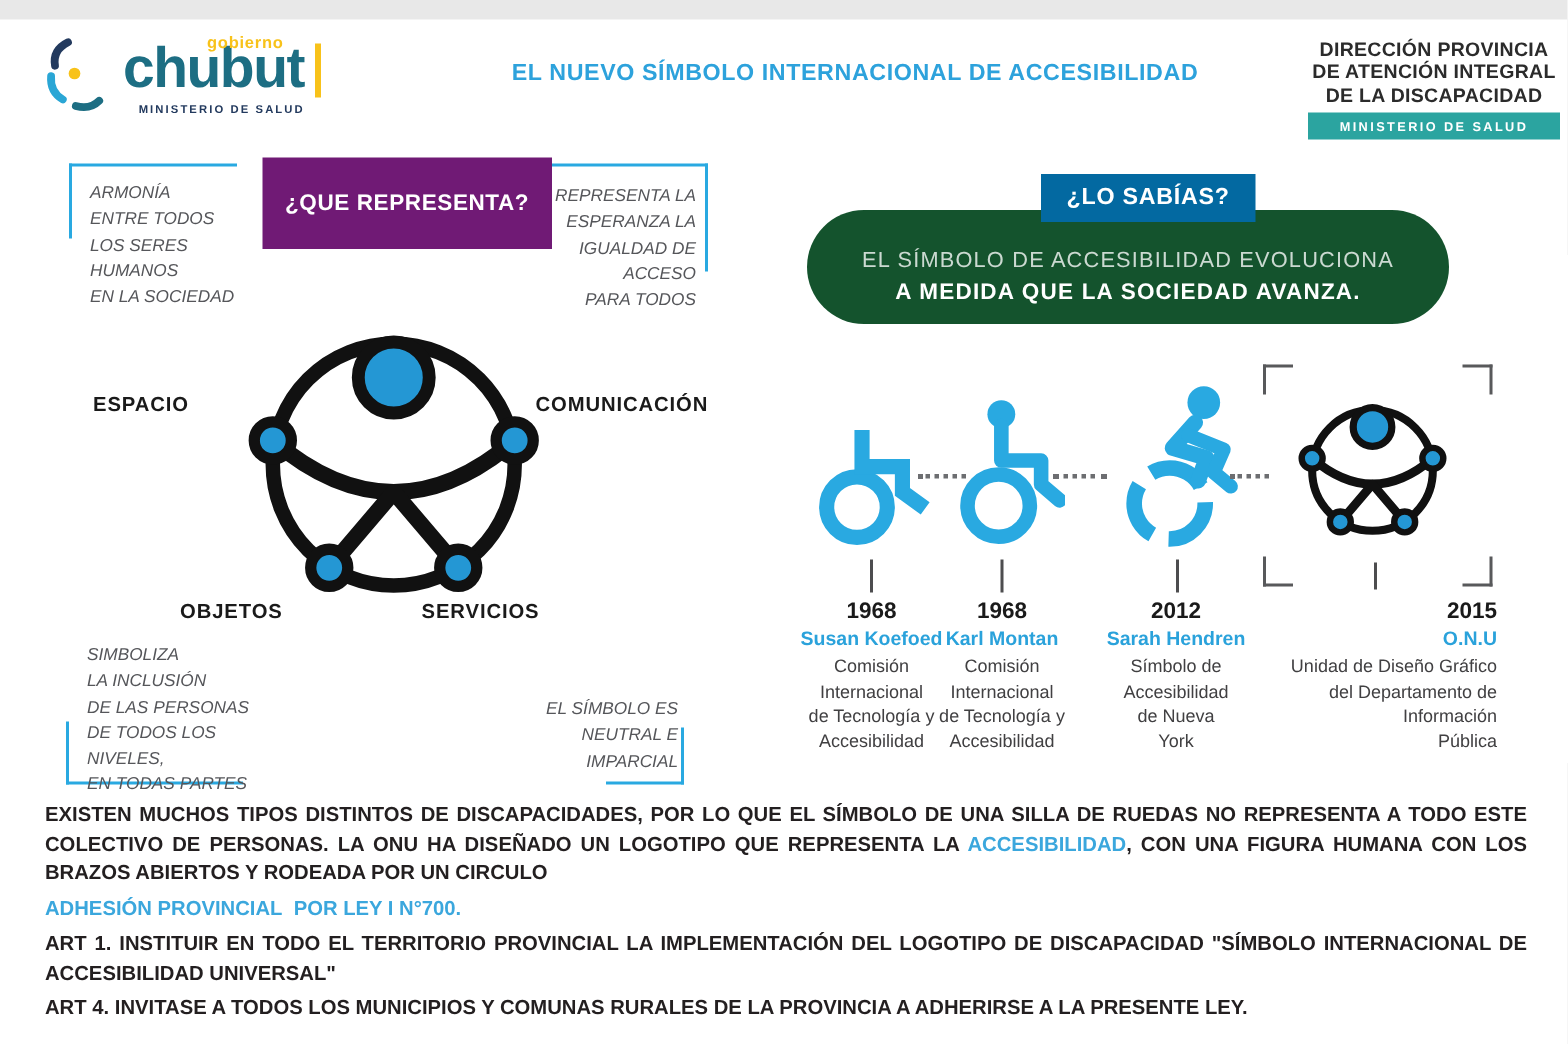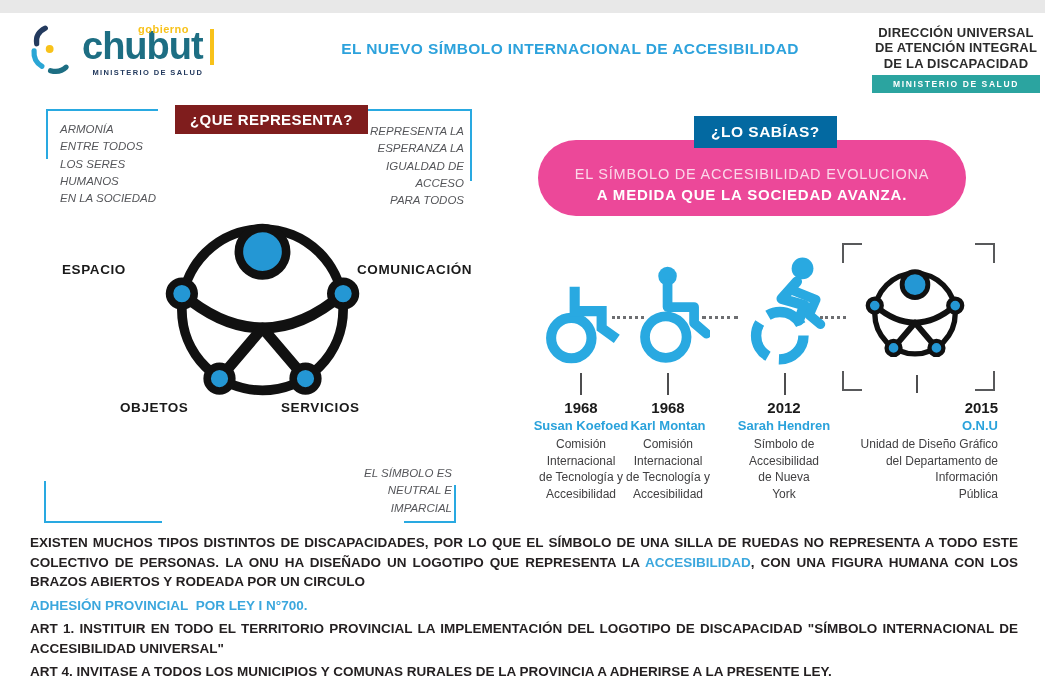--- a/index.html
+++ b/index.html
@@ -31,31 +31,31 @@
   .brk-tr { left:368px; top:96px; width:104px; height:72px; border-top-width:2px; border-right-width:2px; }
   .brk-bl { left:44px; top:468px; width:118px; height:42px; border-left-width:2px; border-bottom-width:2px; }
   .brk-br { left:404px; top:472px; width:52px; height:38px; border-right-width:2px; border-bottom-width:2px; }
 
   .ann { position:absolute; font-style:italic; color:#55565a; font-size:11.5px; line-height:1.5; font-weight:500; }
   .ann-tl { left:60px; top:108px; }
   .ann-tr { left:348px; top:110px; width:116px; text-align:right; }
   .ann-bl { left:58px; top:416px; }
   .ann-br { left:352px; top:452px; width:100px; text-align:right; }
 
-  .q-box { position:absolute; left:175px; top:92px; background:#7f1d1d; color:#fff; font-weight:bold; font-size:15px; padding:6px 15px; letter-spacing:0.4px; }
+  .q-box { position:absolute; left:175px; top:92px; background:#701a75; color:#fff; font-weight:bold; font-size:15px; padding:22px 15px; letter-spacing:0.4px; }
 
   .symbol-main { position:absolute; left:135px; top:186px; width:255px; height:215px; }
   .sym-label { position:absolute; font-weight:800; font-size:13.5px; color:#1a1a1a; letter-spacing:0.6px; }
   .lbl-espacio { left:62px; top:249px; }
   .lbl-comunicacion { left:357px; top:249px; }
   .lbl-objetos { left:120px; top:387px; }
   .lbl-servicios { left:281px; top:387px; }
 
   
-  .banner { position:absolute; left:538px; top:127px; width:428px; height:76px; background:#ec4899; border-radius:40px; text-align:center; padding-top:26px; }
+  .banner { position:absolute; left:538px; top:127px; width:428px; height:76px; background:#14532d; border-radius:40px; text-align:center; padding-top:26px; }
   .b1 { color:rgba(255,255,255,0.78); font-size:14.5px; letter-spacing:0.8px; }
   .b2 { color:#ffffff; font-weight:bold; font-size:15px; letter-spacing:0.8px; margin-top:4px; }
   .losabias { position:absolute; left:694px; top:103px; background:#0369a1; color:#fff; font-weight:bold; font-size:15.5px; padding:7px 17px; letter-spacing:0.5px; }
 
   .wc { position:absolute; }
   .wc1 { left:541px; top:262px; width:80px; height:95px; }
   .wc2 { left:626px; top:247px; width:84px; height:110px; }
   .wc3 { left:740px; top:240px; width:90px; height:117px; }
   .onu { left:856px; top:240px; width:118px; height:118px; }
 
@@ -104,21 +104,21 @@
         <div class="ministerio-logo">MINISTERIO DE SALUD</div>
       </div>
     </div>
   </div>
 
   <div class="title-block">
     <div class="t2">EL NUEVO SÍMBOLO INTERNACIONAL DE ACCESIBILIDAD</div>
   </div>
 
   <div class="direction">
-    <div class="dline">DIRECCIÓN UNIVERSAL</div>
+    <div class="dline">DIRECCIÓN PROVINCIA</div>
     <div class="dline">DE ATENCIÓN INTEGRAL</div>
     <div class="dline">DE LA DISCAPACIDAD</div>
     <div class="dband">MINISTERIO DE SALUD</div>
   </div>
 
   <div class="q-box">¿QUE REPRESENTA?</div>
 
   <div class="brk brk-tl"></div>
   <div class="brk brk-tr"></div>
   <div class="brk brk-bl"></div>
@@ -126,20 +126,26 @@
 
   <div class="ann ann-tl pre">ARMONÍA
 ENTRE TODOS
 LOS SERES
 HUMANOS
 EN LA SOCIEDAD</div>
   <div class="ann ann-tr pre">REPRESENTA LA
 ESPERANZA LA
 IGUALDAD DE ACCESO
 PARA TODOS</div>
+  <div class="ann ann-bl pre">SIMBOLIZA
+LA INCLUSIÓN
+DE LAS PERSONAS
+DE TODOS LOS
+NIVELES,
+EN TODAS PARTES</div>
   <div class="ann ann-br pre">EL SÍMBOLO ES
 NEUTRAL E
 IMPARCIAL</div>
 
   <svg class="symbol-main" viewBox="0 0 220 200">
     <circle cx="110" cy="103" r="75" fill="none" stroke="#111111" stroke-width="9"></circle>
     <path d="M35 88 Q110 152 185 88" fill="none" stroke="#111111" stroke-width="10" stroke-linecap="round"></path>
     <path d="M110 120 L70 167 M110 120 L150 167" fill="none" stroke="#111111" stroke-width="10" stroke-linecap="round"></path>
     <circle cx="110" cy="49" r="22" fill="#2497d4" stroke="#111111" stroke-width="8"></circle>
     <circle cx="35" cy="88" r="11.5" fill="#2497d4" stroke="#111111" stroke-width="7"></circle>

